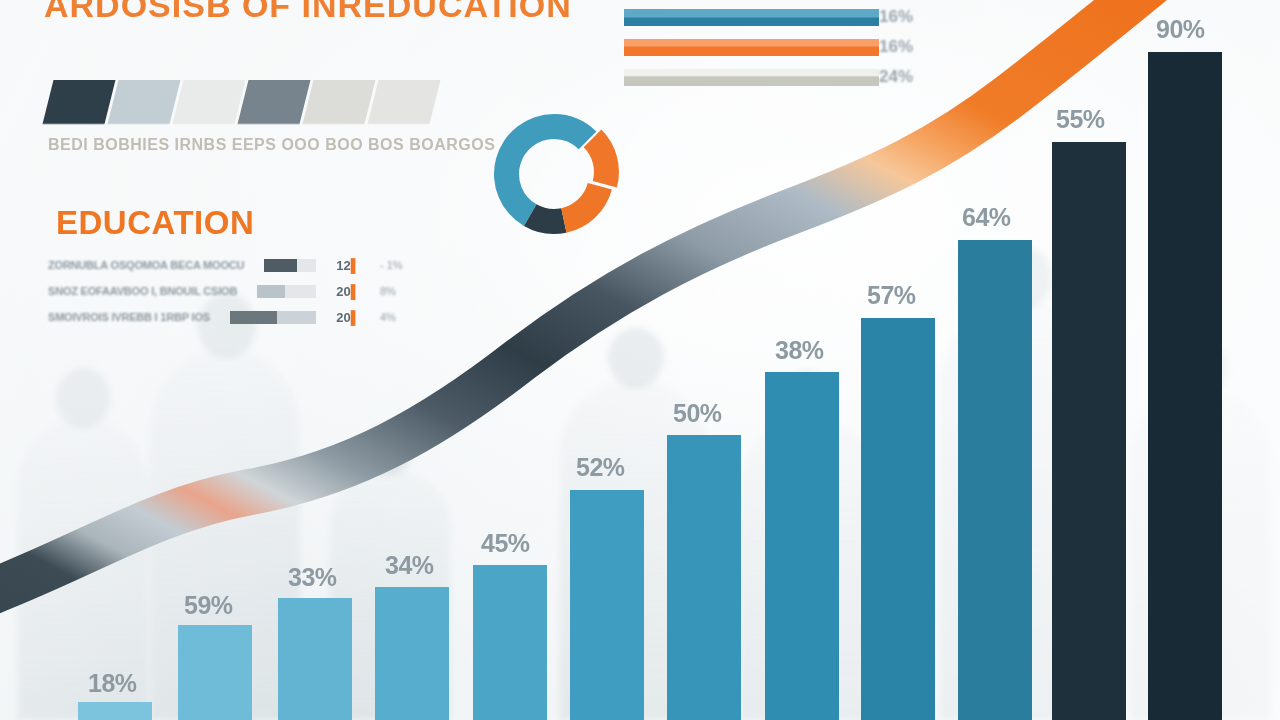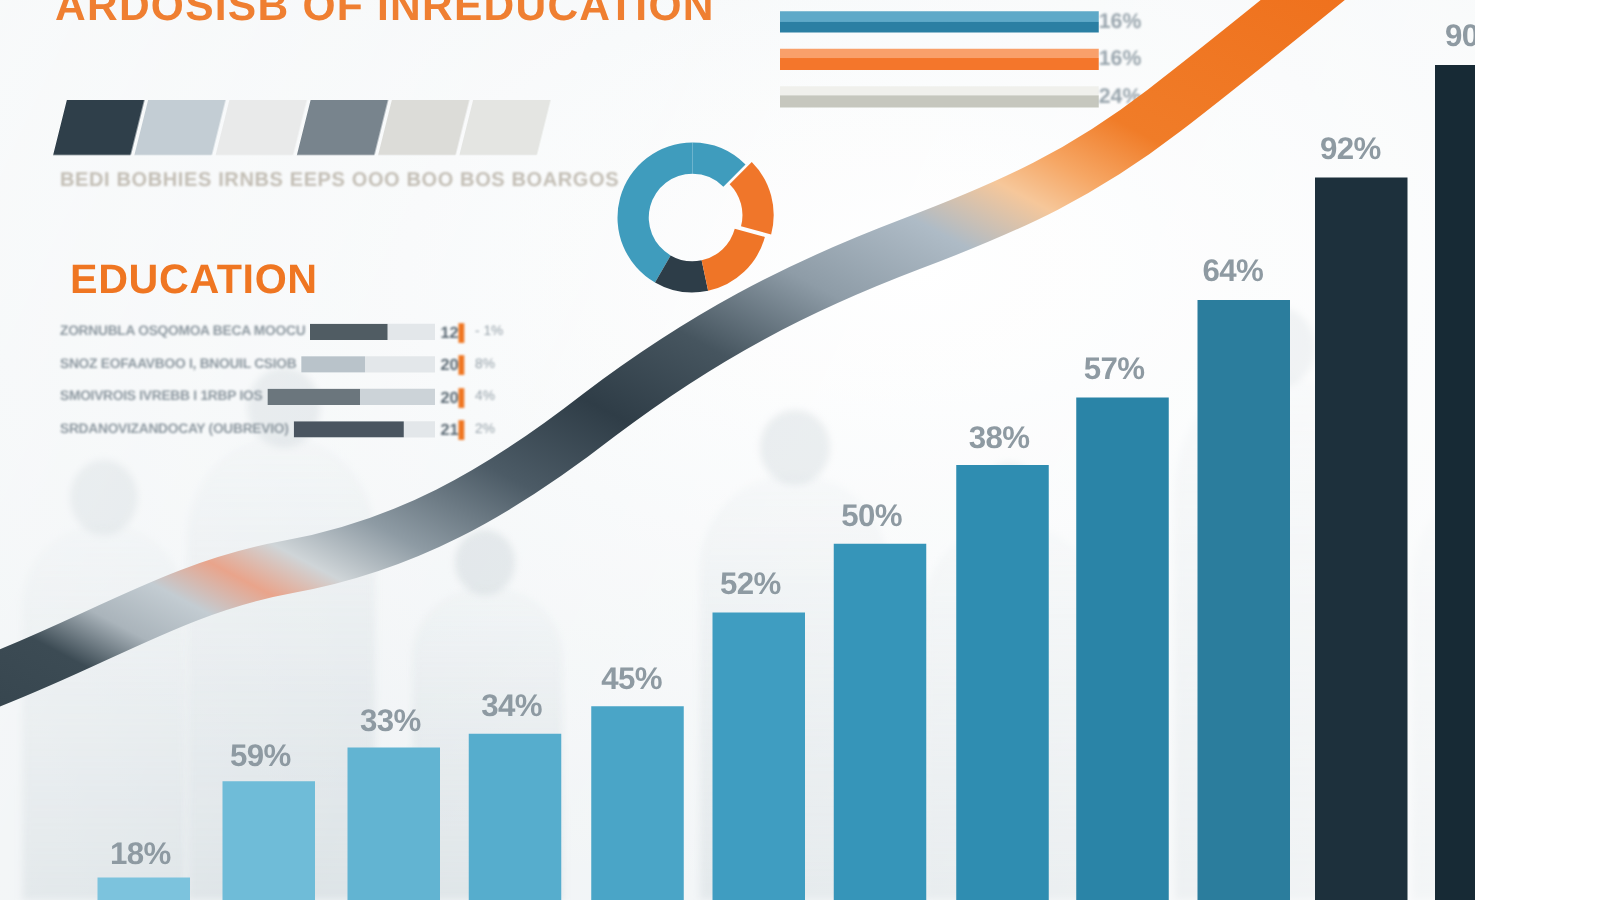--- a/index.html
+++ b/index.html
@@ -2,21 +2,21 @@
 <html><head>
 <meta charset="utf-8">
 <style>
   html, body {
     margin: 0;
     padding: 0;
     background: #ffffff;
   }
   #stage {
     position: relative;
-    width: 1180px;
+    width: 1280px;
     height: 720px;
     overflow: hidden;
     font-family: "Liberation Sans", sans-serif;
     background:
       radial-gradient(ellipse 900px 500px at 62% 30%, #ffffff 0%, #f7f9fa 45%, #eef2f4 100%);
   }
 
   
   .silhouette {
     position: absolute;
@@ -94,21 +94,21 @@
   .edu-list {
     position: absolute;
     left: 48px;
     top: 252px;
     width: 360px;
   }
   .edu-row {
     display: flex;
     align-items: center;
     height: 26px;
-    gap: 4px;
+    gap: 20px;
   }
   .edu-label {
     font-size: 11px;
     font-weight: bold;
     color: #8d98a0;
     white-space: nowrap;
     filter: blur(0.9px);
     flex: 0 0 auto;
     letter-spacing: -.2px;
   }
@@ -257,28 +257,20 @@
 
     <div class="edu-row">
       <span class="edu-label">SMOIVROIS IVREBB I 1RBP IOS</span>
       <span class="edu-track" style="background:#ccd3d8">
         <span class="edu-fill" style="width:55%;background:#6b767d"></span>
       </span>
       <span class="edu-val"><span>20</span><span class="mark">▌</span></span>
       <span class="edu-pct">4%</span>
     </div>
 
-    <div class="edu-row">
-      <span class="edu-label">SRDANOVIZANDOCAY (OUBREVIO)</span>
-      <span class="edu-track" style="background:#e3e7ea">
-        <span class="edu-fill" style="width:78%;background:#4a5560"></span>
-      </span>
-      <span class="edu-val"><span>21</span><span class="mark">▌</span></span>
-      <span class="edu-pct">2%</span>
-    </div>
   </div>
 
   <svg class="donut" viewBox="0 0 140 140">
     <g transform="translate(70,70)">
 
       <path fill="#3f9cbd" d="M 0 -60 A 60 60 0 0 0 -30.0 51.96 L -17.5 30.31 A 35 35 0 0 1 0 -35 Z"></path>
       <path fill="#2d3d48" d="M -30.0 51.96 A 60 60 0 0 0 12.5 58.68 L 7.3 34.23 A 35 35 0 0 1 -17.5 30.31 Z"></path>
       <path fill="#ef7527" d="M 12.5 58.68 A 60 60 0 0 0 57.9 15.5 L 33.8 9.05 A 35 35 0 0 1 7.3 34.23 Z"></path>
       <g transform="translate(5,-2)">
         <path fill="#f0762a" d="M 57.9 15.5 A 60 60 0 0 0 42.4 -42.4 L 24.7 -24.7 A 35 35 0 0 1 33.8 9.05 Z"></path>
@@ -327,21 +319,21 @@
     <div class="bar" style="left:765px; height:348px; background:#2f8db1"></div>
     <div class="bar-val" style="left:775px; bottom:355px;">38%</div>
 
     <div class="bar" style="left:861px; height:402px; background:#2a84a7"></div>
     <div class="bar-val" style="left:867px; bottom:410px;">57%</div>
 
     <div class="bar" style="left:958px; height:480px; background:#2b7d9d"></div>
     <div class="bar-val" style="left:962px; bottom:488px;">64%</div>
 
     <div class="bar" style="left:1052px;height:578px; background:#1d303c"></div>
-    <div class="bar-val" style="left:1056px;bottom:586px;">92%</div>
+    <div class="bar-val" style="left:1056px;bottom:586px;">55%</div>
 
     <div class="bar" style="left:1148px;height:668px; background:#172a35"></div>
     <div class="bar-val" style="left:1156px;bottom:676px;">90%</div>
   </div>
 
   <svg class="ribbon" viewBox="0 0 1280 720">
     <defs>
       <linearGradient id="ribgrad" x1="0" y1="1" x2="1" y2="0">
         <stop offset="0.00" stop-color="#37464f"></stop>
         <stop offset="0.06" stop-color="#3c4b54"></stop>

